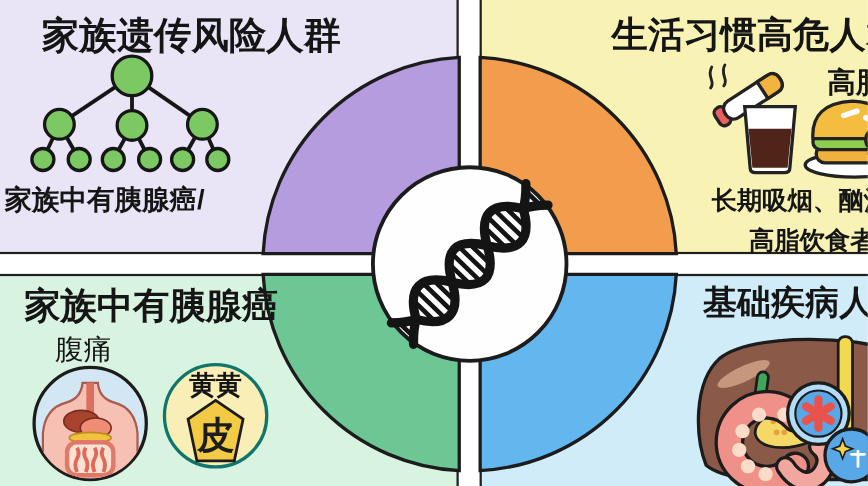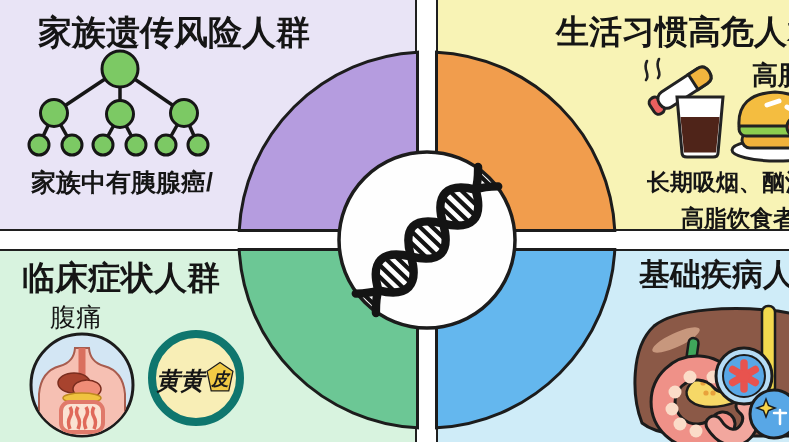--- a/index.html
+++ b/index.html
@@ -9,32 +9,32 @@
   }
   .bgquad{position:absolute;box-sizing:border-box;border:2px solid #1f1f1f;}
   .bg-tl{left:-20px;top:-20px;width:437px;height:251px;background:#e9e4f6;}
   .bg-tr{left:436px;top:-20px;width:380px;height:251px;background:#f8f3b5;}
   .bg-bl{left:-20px;top:249px;width:437px;height:220px;background:#d8f3df;}
   .bg-br{left:436px;top:249px;width:380px;height:220px;background:#cfecf8;}
   .abs{position:absolute;white-space:nowrap;}
   .qtitle{font-weight:bold;font-size:33px;letter-spacing:0;}
   .cap-sm{font-weight:bold;font-size:23px;}
   .tl-title{left:38px;top:10px;font-size:34px;}
-  .tl-caption{left:4px;top:164px;width:236px;text-align:center;line-height:37px;font-size:25px;font-weight:bold;white-space:nowrap;}
+  .tl-caption{left:4px;top:164px;width:236px;line-height:37px;font-size:25px;font-weight:bold;white-space:nowrap;}
   .tr-title{left:556px;top:10px;}
   .tr-fat{left:752px;top:58px;font-size:26px;font-weight:bold;}
   .tr-cap1{left:647px;top:167px;}
   .tr-cap2{left:681px;top:203px;}
   .bl-title{left:22px;top:256px;}
   .bl-pain{left:50px;top:300px;font-size:26px;font-weight:normal;}
   .br-title{left:639px;top:254px;font-size:31px;}
   .jaundice-badge{
     left:148px;top:330px;width:96px;height:96px;border-radius:50%;
-    background:#f8eeb6;border:8px solid #0f766e;box-sizing:border-box;
-    display:flex;align-items:center;font-style:italic;
+    background:#f8eeb6;border:3px solid #0f766e;box-sizing:border-box;
+    display:flex;flex-direction:column;align-items:center;
   }
   .jaundice-text{font-size:24px;font-weight:bold;margin-top:5px;line-height:26px;}
   svg{display:block;}
 </style>
 </head>
 <body>
 
 <div class="stage">
 
   <div class="bgquad bg-tl"></div>
@@ -138,21 +138,21 @@
       <g stroke="#ffffff" stroke-width="5" stroke-linecap="round">
         <line x1="-8" y1="-13" x2="4" y2="-17"></line>
         <line x1="12" y1="-11" x2="23" y2="-5"></line>
       </g>
     </g>
   </svg>
 
   <div class="abs cap-sm tr-cap1">长期吸烟、酗酒</div>
   <div class="abs cap-sm tr-cap2">高脂饮食者</div>
 
-  <div class="abs qtitle bl-title">临床症状人群</div>
+  <div class="abs qtitle bl-title">家族中有胰腺癌</div>
   <div class="abs bl-pain">腹痛</div>
 
   <svg class="abs" style="left:29px;top:332px;" width="106" height="106" viewBox="0 0 106 106">
     <defs>
         <clipPath id="torsoClip">
           <circle cx="53" cy="53" r="50"></circle>
         </clipPath>
       </defs>
     <circle cx="53" cy="53" r="51" fill="#d3e6f4" stroke="#1c1c1c" stroke-width="3"></circle>
     <g clip-path="url(#torsoClip)">

